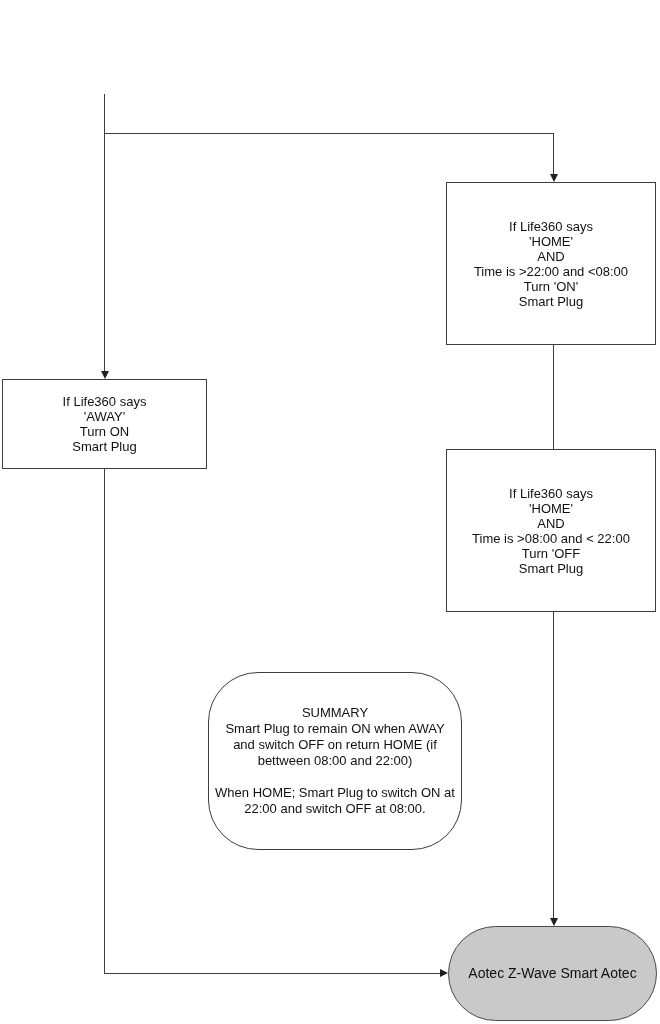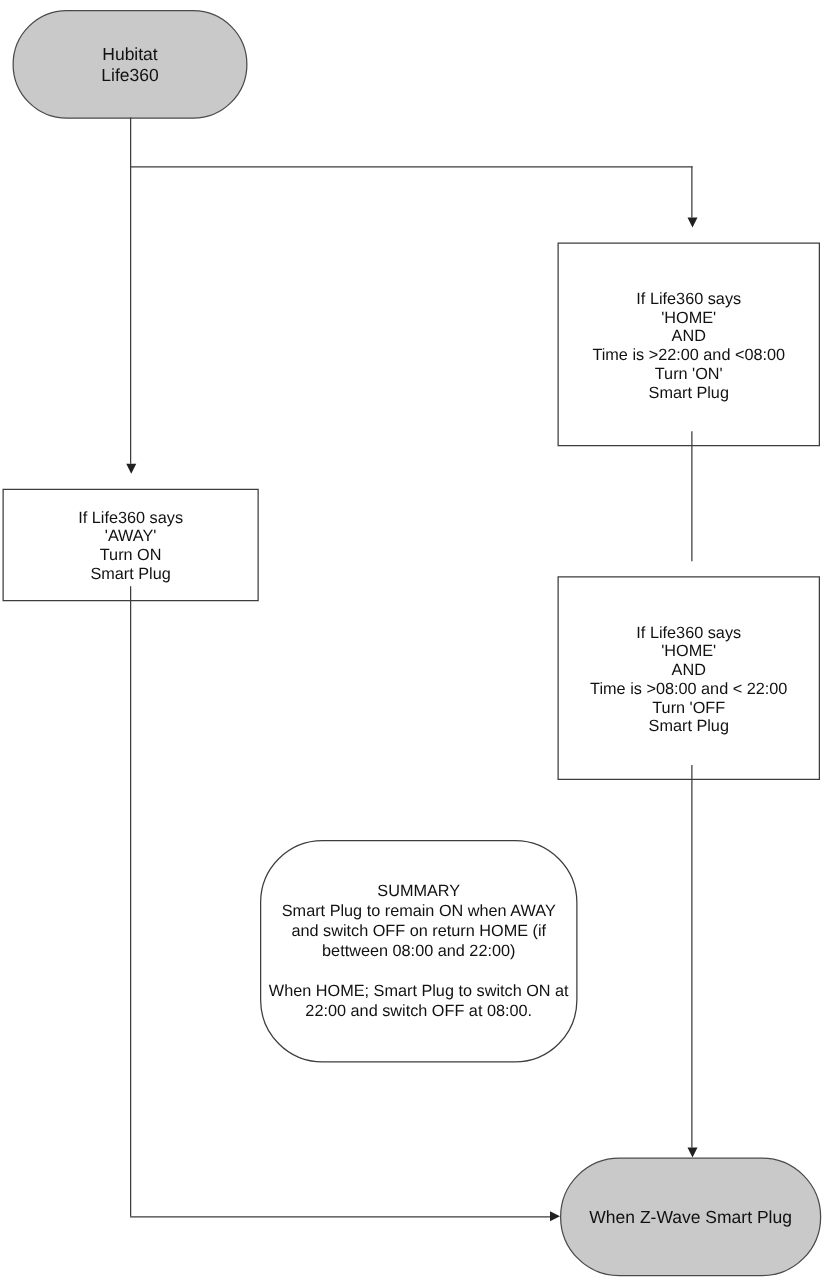--- a/index.html
+++ b/index.html
@@ -24,21 +24,20 @@
     white-space: pre-line;
     width: 100%;
   }
   .stadium {
     background: #c9c9c9;
     border: 1.5px solid #4a4a4a;
   }
   .rect {
     background: #ffffff;
     border: 1px solid #3d3d3d;
-    margin-top: 12px;
   }
   .rounded {
     background: #ffffff;
     border: 1px solid #3d3d3d;
     text-align: center;
   }
   #node-start {
     left: 10px; top: 8px; width: 188px; height: 87px;
     border-radius: 44px;
     font-size: 14px; line-height: 17px;
@@ -82,24 +81,20 @@
     border-top: 4px solid transparent;
     border-bottom: 4px solid transparent;
     border-left: 8px solid #202020;
   }
 </style>
 </head>
 <body>
 
 <div class="canvas">
 
-  <div id="node-start" class="node stadium">
-    <span class="node-text">Hubitat
-Life360</span>
-  </div>
 
   <div class="line" style="left:104px; top:94px; width:1px; height:277px;"></div>
   <div class="arrow-down" style="left:101px; top:371px;"></div>
 
   <div class="line" style="left:104px; top:133px; width:450px; height:1px;"></div>
   <div class="line" style="left:553px; top:133px; width:1px; height:41px;"></div>
   <div class="arrow-down" style="left:550px; top:174px;"></div>
 
   <div id="box-home-night" class="node rect">
     <span class="node-text">If Life360 says
@@ -139,16 +134,16 @@
     <span class="node-text">SUMMARY
 Smart Plug to remain ON when AWAY
 and switch OFF on return HOME (if
 bettween 08:00 and 22:00)
 
 When HOME; Smart Plug to switch ON at
 22:00 and switch OFF at 08:00.</span>
   </div>
 
   <div id="node-plug" class="node stadium">
-    <span class="node-text">When Z-Wave Smart Plug</span>
+    <span class="node-text">Aotec Z-Wave Smart Aotec</span>
   </div>
 
 </div>
 
 </body></html>

